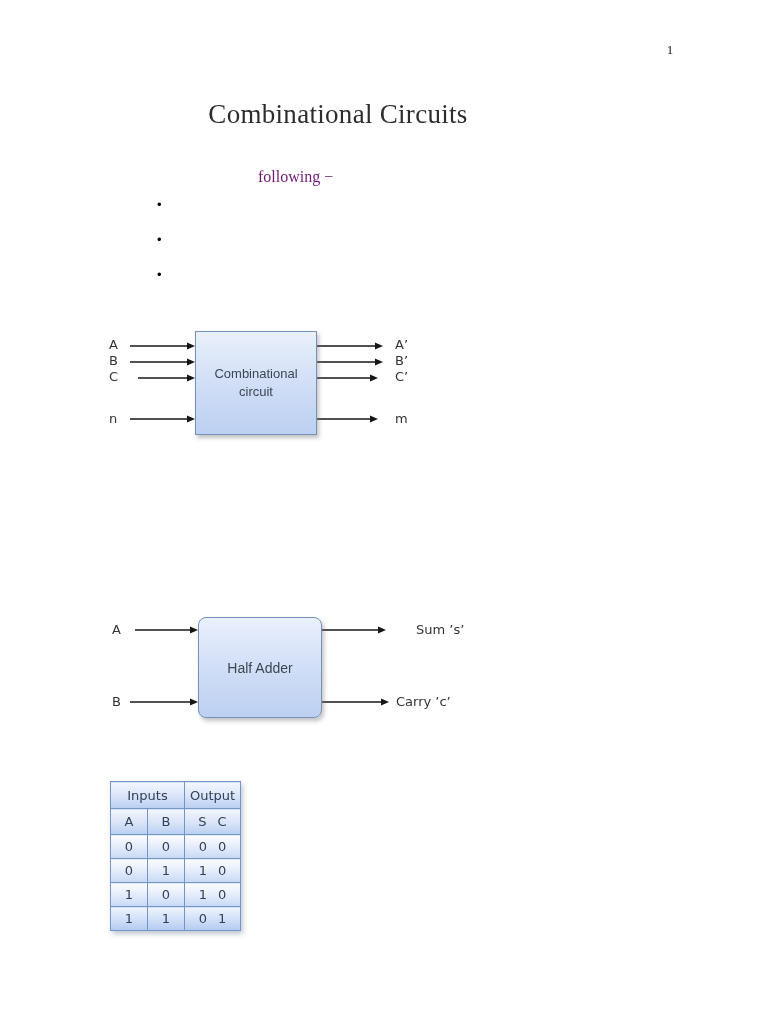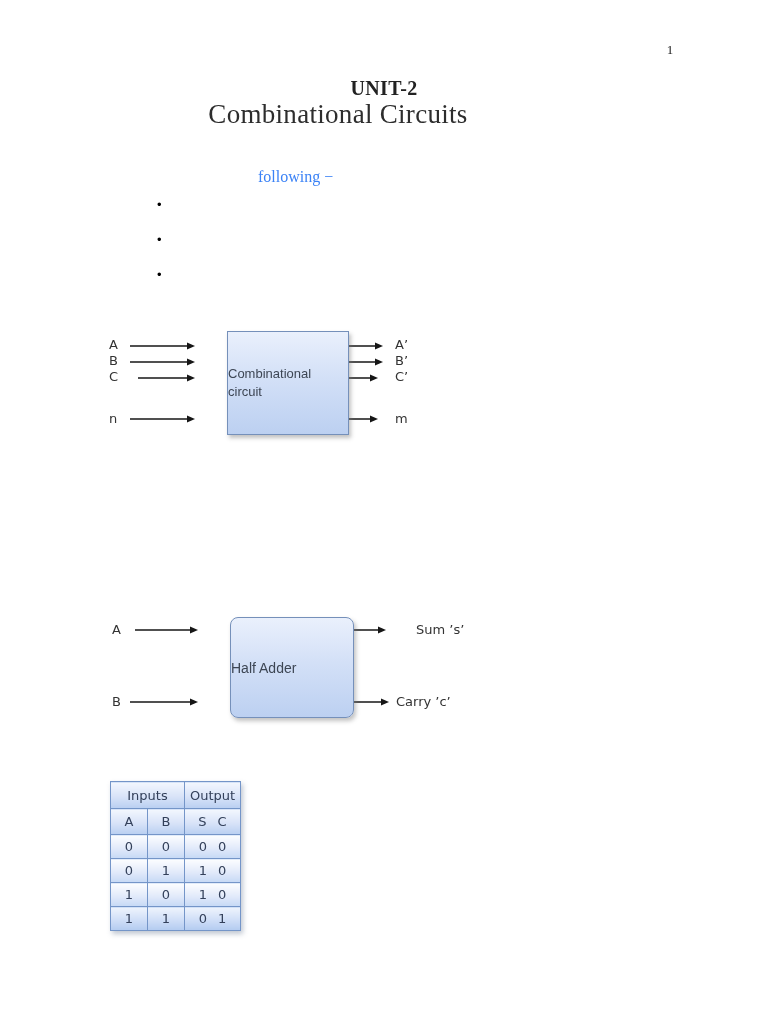--- a/index.html
+++ b/index.html
@@ -32,40 +32,39 @@
   .doc-title {
     position: absolute; left: 0; top: 99px; width: 676px;
     text-align: center;
     font-family: "Liberation Serif", serif;
     font-weight: normal; font-size: 27px; color: #2d2d2d;
     letter-spacing: 0.3px;
   }
   .following-text {
     position: absolute; left: 258px; top: 168px;
     font-family: "Liberation Serif", serif;
-    font-size: 16px; color: #3b82f6;
+    font-size: 16px; color: #701a75;
   }
 
   
   .bullet {
     position: absolute; left: 157px;
     font-size: 13px; color: #000000; line-height: 12px;
   }
 
   
   .diagram-box {
     position: absolute;
     background: linear-gradient(180deg, #eaf0fc 0%, #d3e0f7 45%, #bcd0f1 100%);
     border: 1px solid #7590ba;
     box-shadow: 2px 3px 4px rgba(120,120,120,0.45);
     display: flex; flex-direction: column;
-    align-items: flex-start; justify-content: center;
+    align-items: center; justify-content: center;
     color: #3d4654;
     text-align: center;
-    margin-left: 32px;
   }
   .combo-box { left: 195px; top: 331px; width: 120px; height: 102px;
     font-size: 13px; line-height: 18px; }
   .half-adder-box { left: 198px; top: 617px; width: 122px; height: 99px;
     font-size: 14px; border-radius: 8px; }
 
   .signal-label {
     position: absolute;
     font-family: "DejaVu Sans", sans-serif;
     font-size: 13px; color: #333333; line-height: 16px;
@@ -99,21 +98,20 @@
   .col-sc { width: 55px; }
   .sc-pair { display: flex; justify-content: center; gap: 11px; }
 </style>
 </head>
 <body>
 
 <div class="page">
 
   <div class="page-number">1</div>
 
-  <div class="unit-title">UNIT-2</div>
   <div class="doc-title">Combinational Circuits</div>
   <div class="following-text">following −</div>
 
   <div class="bullet" style="top:199px">•</div>
   <div class="bullet" style="top:234px">•</div>
   <div class="bullet" style="top:269px">•</div>
 
   <div>
     <svg class="arrows" style="left:90px; top:325px;" width="320" height="120" viewBox="0 0 320 120">
 

